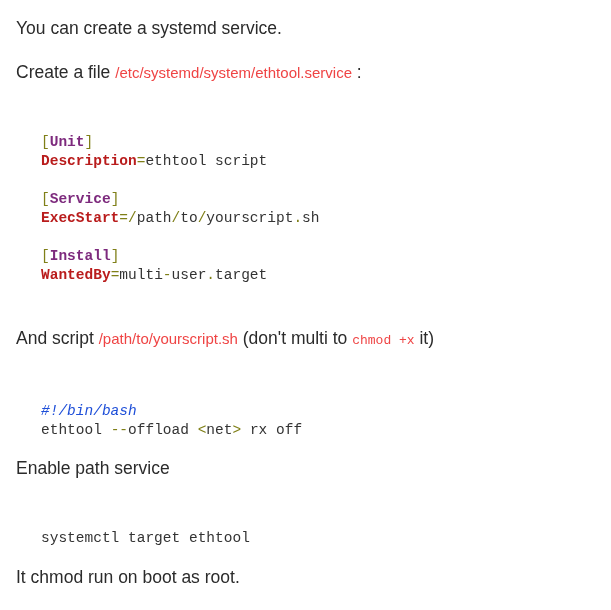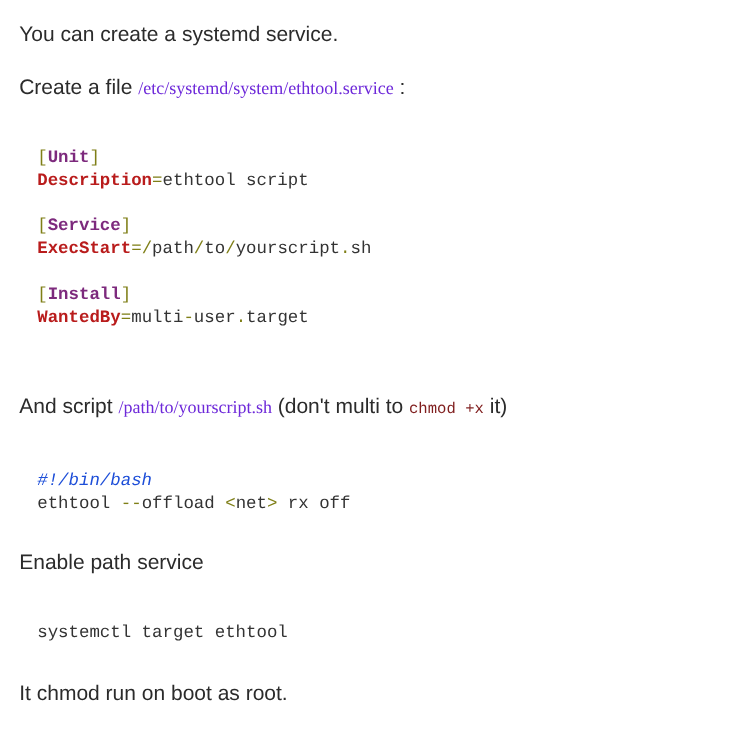--- a/index.html
+++ b/index.html
@@ -30,38 +30,38 @@
     font-size: 17.5px;
     line-height: 22px;
     color: #2b2b2b;
     margin: 0;
     padding: 0 16px;
     white-space: nowrap;
   }
 
   
   .icode {
-    font-family: Liberation Serif, serif;
+    font-family: Liberation Sans, sans-serif;
     font-size: 15px;
-    color: #6d28d9;
+    color: #ef4444;
     letter-spacing: 0px;
   }
   .icode-sm {
     font-family: "Liberation Mono", "DejaVu Sans Mono", monospace;
     font-size: 13px;
-    color: #7f1d1d;
+    color: #ef4444;
   }
 
   
   .codeblock {
     font-family: "Liberation Mono", "DejaVu Sans Mono", monospace;
     font-size: 14.5px;
     line-height: 19px;
     color: #333333;
-    margin: 6px;
+    margin: 16px;
     padding: 0 16px 0 25px;
     white-space: pre;
     background: transparent;
   }
   .codeblock .ln { display: block; min-height: 19px; }
   .codeblock .ln.blank { min-height: 19px; }
 
   
   .t-bracket { color: #7f7f17; }
   .t-section { color: #7d2a7d; font-weight: bold; }

